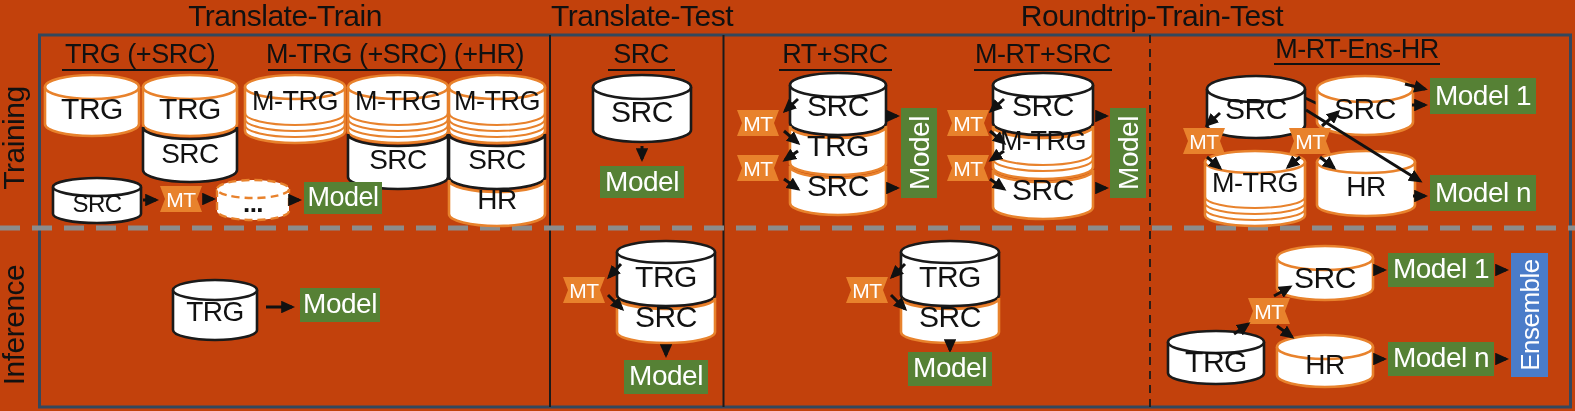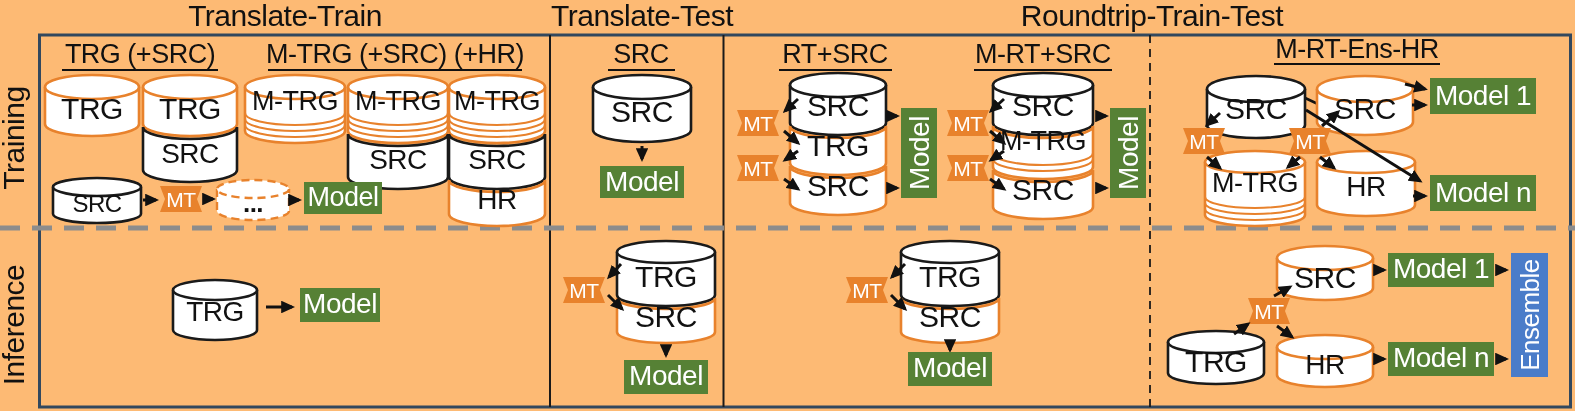--- a/index.html
+++ b/index.html
@@ -1,16 +1,16 @@
 <!DOCTYPE html>
 <html style="--orange: #E8822C; --green: #568135; --blue: #4A7CC9; --frame: #32485E; --gray: #8C8C8C; --ink: #111111;"><head>
 <meta charset="utf-8">
 <style>
   html,body{margin:0;padding:0;background:#fff;}
-  #canvas{position:relative;width:1575px;height:411px;background:#fdba74;overflow:hidden;}
+  #canvas{position:relative;width:1575px;height:411px;background:#c2410c;overflow:hidden;}
   svg{display:block;font-family:"Liberation Sans",sans-serif;}
   svg text{fill:#111;text-anchor:middle;letter-spacing:-0.5px;}
   .hdr{font-size:30px;}
   .sub{font-size:27px;}
   .l30{font-size:30px;}
   .l28{font-size:28px;}
   .l27{font-size:27px;}
   .l24{font-size:24px;}
   .l26{font-size:26px;}
   .l21{font-size:21px;}

